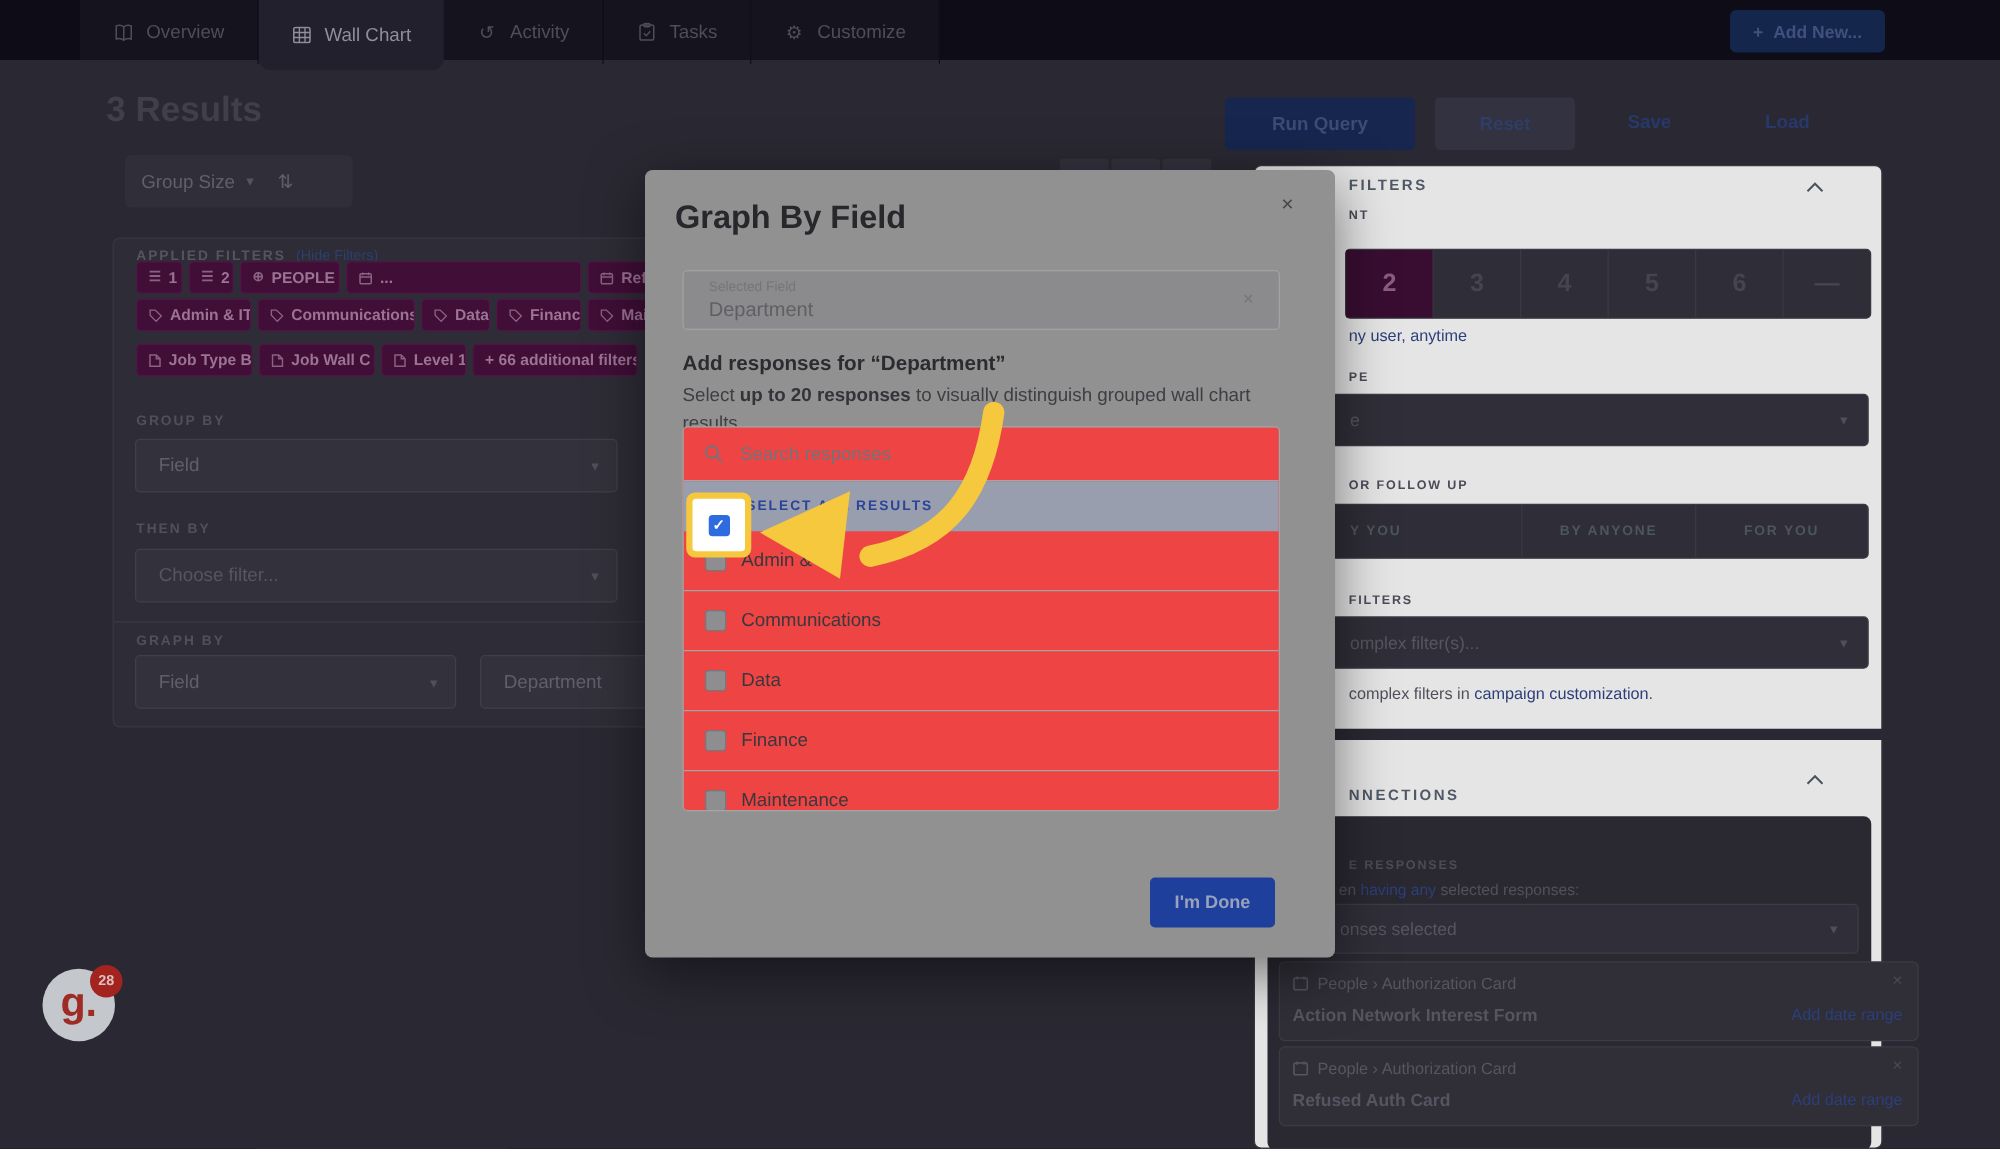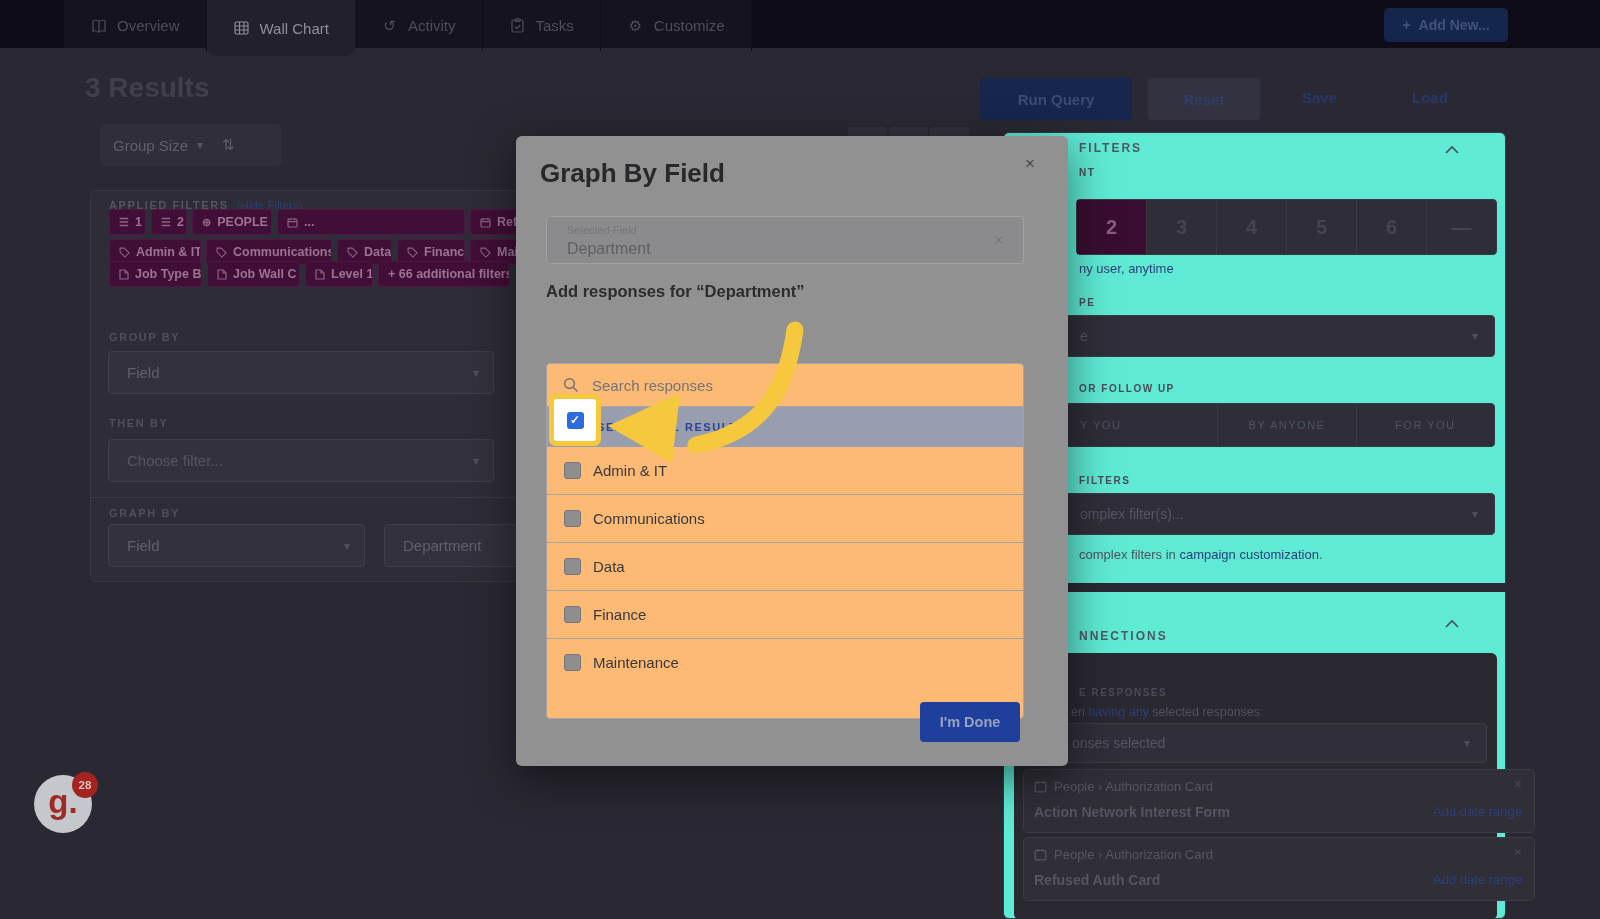--- a/index.html
+++ b/index.html
@@ -39,37 +39,37 @@
     display:inline-flex;align-items:center;gap:6px;padding:0 9px;color:#9b7394;font-size:12.5px;font-weight:bold;
     white-space:nowrap;overflow:hidden;cursor:pointer;flex:none;}
   .chip .cico{display:inline-flex;align-items:center;font-size:11px;line-height:1;color:#8a6283;}
   .sec-label{position:absolute;left:18px;font-size:11px;letter-spacing:1.6px;font-weight:bold;color:#514f5b;}
   .dd{position:absolute;background:#33323c;border:1px solid #403f49;border-radius:4px;height:43px;box-sizing:border-box;
     display:flex;align-items:center;padding:0 14px 0 18px;color:#615f6c;font-size:15px;cursor:pointer;}
   .dd .spacer{flex:1;}
   .dd .caret{color:#504f5b;font-size:12px;}
   .lc-div{position:absolute;left:0;top:306px;width:100%;height:1px;background:#3a3943;}
   
-  .sidebar{position:absolute;left:1003px;top:132px;width:503px;height:787px;background:#5eead4;
+  .sidebar{position:absolute;left:1003px;top:132px;width:503px;height:787px;background:#e5e5e5;
     border:1px solid #393841;border-radius:6px;box-sizing:border-box;z-index:1;}
   .sb-h{position:absolute;font-size:12px;letter-spacing:2px;font-weight:bold;color:#4f5865;}
   .sb-lab{position:absolute;font-size:10px;letter-spacing:1.5px;font-weight:bold;color:#4c4b57;}
   .sb-chev{position:absolute;left:440px;width:16px;height:10px;cursor:pointer;}
   .seg{position:absolute;left:72px;top:66px;display:flex;height:54px;background:#2f2e38;border:1px solid #3a3943;border-radius:4px;box-sizing:content-box;}
   .seg div{width:69px;display:flex;align-items:center;justify-content:center;font-size:20px;font-weight:bold;
     color:#45444f;border-right:1px solid #3a3943;cursor:pointer;}
   .seg div:last-child{border-right:none;}
   .seg .sel{background:#380d31;color:#8a5c80;}
   .sb-link{position:absolute;color:#2c3f79;font-size:13px;cursor:pointer;}
   .sb-dd{position:absolute;background:#302f39;border:1px solid #3d3c46;border-radius:4px;box-sizing:border-box;
     display:flex;align-items:center;color:#565562;font-size:14px;cursor:pointer;}
   .sb-dd .caret{position:absolute;right:16px;color:#504f5b;font-size:12px;}
   .fgroup{position:absolute;left:7px;top:270px;width:484px;height:44px;display:flex;background:#2f2e38;
     border:1px solid #3a3943;border-radius:4px;box-sizing:border-box;}
-  .fgroup div{flex:1;display:flex;align-items:center;justify-content:center;font-size:11px;font-weight:normal;
+  .fgroup div{flex:1;display:flex;align-items:center;justify-content:center;font-size:11px;font-weight:bold;
     letter-spacing:1.5px;color:#4c5560;border-right:1px solid #3a3943;cursor:pointer;}
   .fgroup div:last-child{border-right:none;}
   .fgroup div:first-child{justify-content:flex-start;padding-left:68px;}
   .sb-note{position:absolute;font-size:13px;color:#51505c;}
   .sb-gap{position:absolute;left:-1px;top:450px;width:505px;height:9px;background:#2a2933;}
   .connpanel{position:absolute;left:10px;top:520px;width:483px;height:267px;background:#2a2932;border-radius:6px;}
   .rcard{position:absolute;left:9px;width:512px;height:64px;background:#302f38;border:1px solid #3c3b45;
     border-radius:5px;box-sizing:border-box;}
   .rc-bc{position:absolute;left:30px;top:9px;font-size:13px;color:#565561;}
   .rc-cal{position:absolute;left:10px;top:10px;color:#565561;}
@@ -82,22 +82,22 @@
   .m-close{position:absolute;right:33px;top:18px;font-size:17px;color:#47474b;cursor:pointer;}
   .m-title{position:absolute;left:24px;top:22px;font-size:26px;font-weight:800;color:#28282c;}
   .m-sf{position:absolute;left:30px;top:80px;width:478px;height:48px;background:#8b8b8d;border:1px solid #a2a2a4;
     border-radius:4px;box-sizing:border-box;cursor:text;}
   .m-sf-lab{position:absolute;left:20px;top:7px;font-size:11px;color:#75757a;}
   .m-sf-val{position:absolute;left:20px;top:23px;font-size:16px;color:#5f5f64;}
   .m-sf-x{position:absolute;right:20px;top:14px;font-size:15px;color:#76767a;cursor:pointer;}
   .m-h2{position:absolute;left:30px;top:146px;font-size:16.5px;font-weight:bold;color:#2c2c30;}
   .m-desc{position:absolute;left:30px;top:170px;width:478px;font-size:15px;line-height:22px;color:#3e3e43;}
   .m-desc b{color:#333338;}
-  .m-list{position:absolute;left:30px;top:227px;width:478px;height:356px;border:1px solid #a5a5a7;border-radius:4px;
-    box-sizing:border-box;overflow:hidden;background:#fdba74;}
+  .m-list{position:absolute;left:30px;top:205px;width:478px;height:308px;border:1px solid #a5a5a7;border-radius:4px;
+    box-sizing:border-box;overflow:hidden;background:#ef4444;}
   .m-search{height:42px;display:flex;align-items:center;gap:11px;padding:0 16px;border-bottom:1px solid #a5a5a7;}
   .m-search input{flex:1;border:none;outline:none;background:transparent;font-size:15px;color:#3a3a40;
     font-family:"Liberation Sans",sans-serif;}
   .m-search input::placeholder{color:#73737a;}
   .m-selall{height:40px;background:#989eae;display:flex;align-items:center;padding-left:50px;
     font-size:11px;font-weight:bold;letter-spacing:1.6px;color:#2b4398;cursor:pointer;}
   .m-row{height:47px;display:flex;align-items:center;gap:12px;padding-left:17px;border-top:1px solid #a3a3a5;
     font-size:15px;color:#38383d;cursor:pointer;}
   .m-cb{width:17px;height:17px;box-sizing:border-box;border:1.5px solid #76767b;border-radius:3px;background:#8e8e90;flex:none;}
   .m-done{position:absolute;right:48px;top:566px;width:100px;height:40px;background:#1e3f9c;border-radius:4px;
@@ -260,21 +260,21 @@
       <div class="chip" style="width:120px;">
         <span class="cico">
             <svg width="11" height="11" viewBox="0 0 12 12">
               <path d="M1.2 1.2h4.4L11 6.4 6.4 11 1.2 5.6z" fill="none" stroke="currentColor" stroke-width="1.2"></path>
             </svg>
           </span>
         <span>Mai</span>
       </div>
     </div>
 
-    <div class="chips" style="top:70px;justify-content:center;">
+    <div class="chips" style="top:84px;justify-content:center;">
       <div class="chip" style="width:93px;">
         <span class="cico">
             <svg width="10" height="11" viewBox="0 0 10 11">
               <path d="M1 1h5l3 3v6H1z" fill="none" stroke="currentColor" stroke-width="1.2"></path>
               <path d="M6 1v3h3" fill="none" stroke="currentColor" stroke-width="1.1"></path>
             </svg>
           </span>
         <span>Job Type B</span>
       </div>
       <div class="chip" style="width:93px;">
@@ -418,20 +418,23 @@
     <span class="m-close">×</span>
     <div class="m-title">Graph By Field</div>
 
     <div class="m-sf">
       <span class="m-sf-lab">Selected Field</span>
       <span class="m-sf-val">Department</span>
       <span class="m-sf-x">×</span>
     </div>
 
     <div class="m-h2">Add responses for “Department”</div>
+    <div class="m-desc">
+      <span>Select </span><b>up to 20 responses</b><span> to visually distinguish grouped wall chart results.</span>
+    </div>
 
     <div class="m-list">
       <div class="m-search">
         <span>
           <svg width="16" height="16" viewBox="0 0 16 16">
               <circle cx="6.5" cy="6.5" r="4.8" fill="none" stroke="#73737a" stroke-width="1.6"></circle>
               <path d="M10.2 10.2L14.5 14.5" stroke="#73737a" stroke-width="1.6"></path>
             </svg>
         </span>
         <input placeholder="Search responses" style="">

